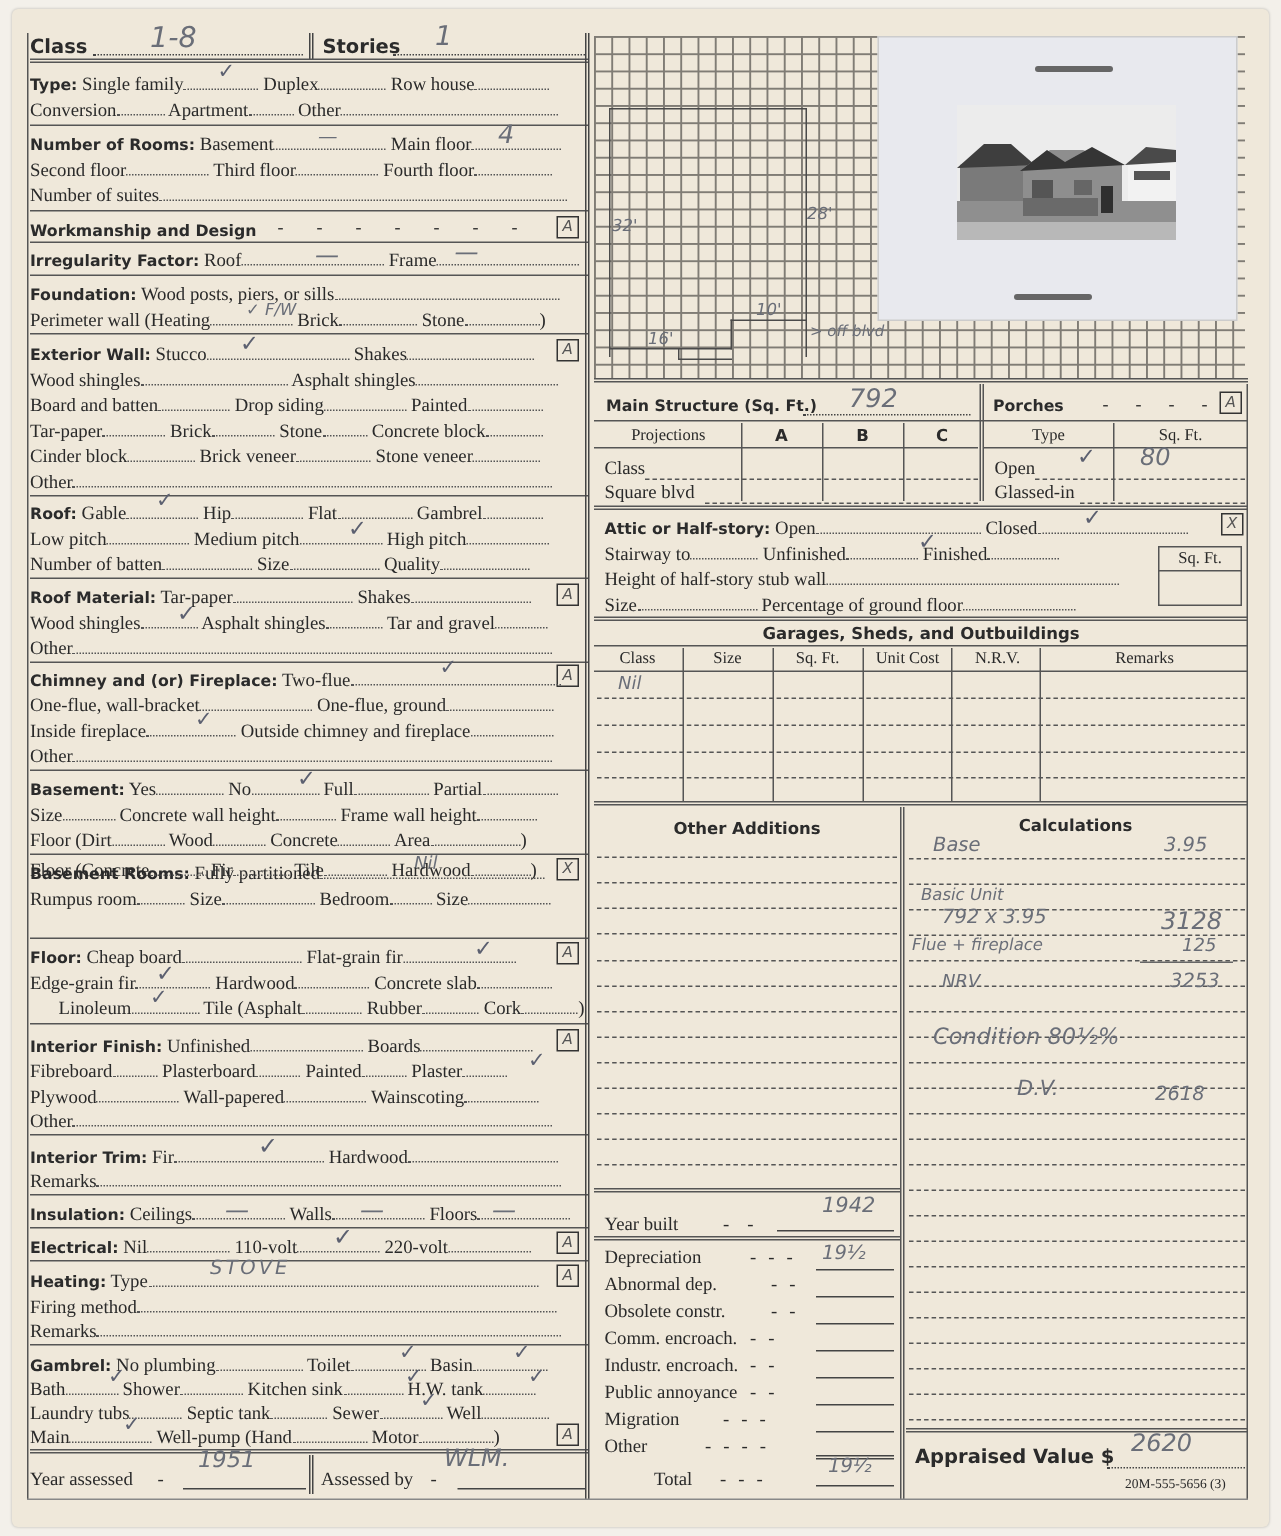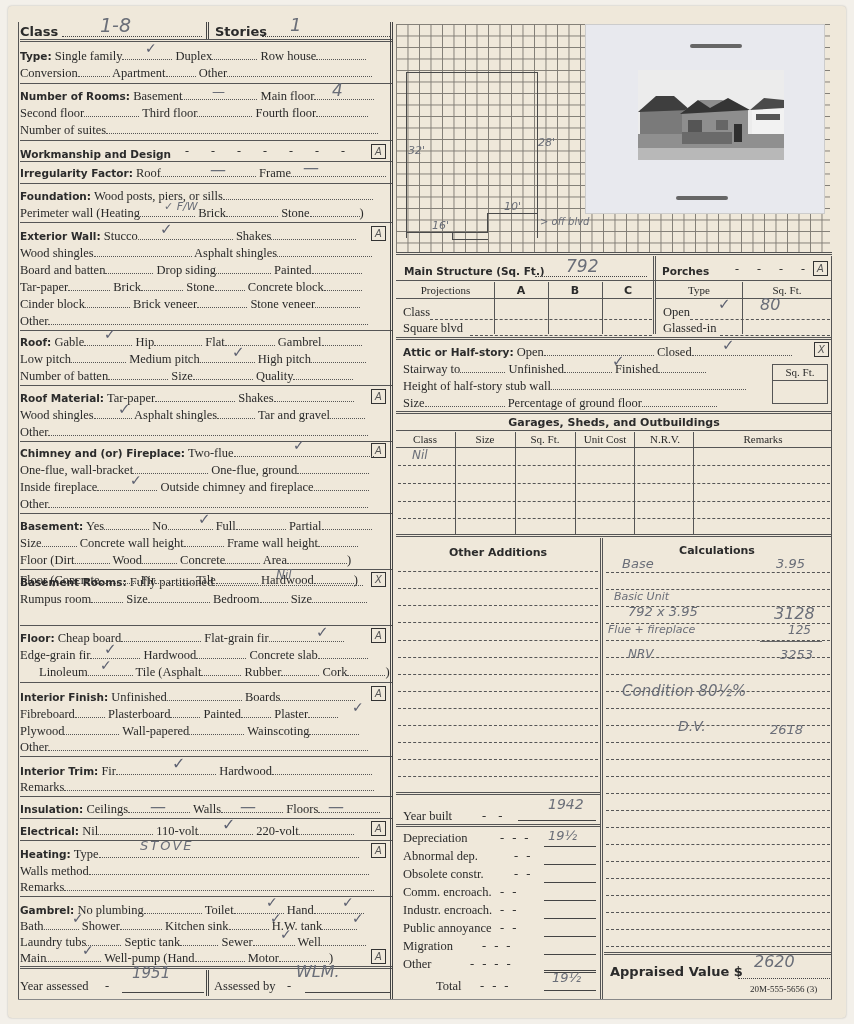--- a/index.html
+++ b/index.html
@@ -319,32 +319,32 @@
   <div class="item check" style="left:222px;top:815px;font-size:16px;">✓</div>
   <div class="hr" style="left:20px;top:840px;"></div>
 
   <div class="abox" style="left:371px;top:843px;">A</div>
   <div class="item txt" style="left:20px;top:847px;">
     <span class="bold-label">Heating:</span>
     <span>Type</span><span class="dots" style="width:260px;"></span>
   </div>
   <div class="item hand" style="left:140px;top:838px;font-size:13px;letter-spacing:2px;">STOVE</div>
   <div class="item txt" style="left:20px;top:864px;">
-    <span>Walls method</span><span class="dots" style="width:280px;"></span>
+    <span>Firing method</span><span class="dots" style="width:280px;"></span>
   </div>
   <div class="item txt" style="left:20px;top:880px;">
     <span>Remarks</span><span class="dots" style="width:310px;"></span>
   </div>
   <div class="hr" style="left:20px;top:896px;"></div>
 
   <div class="item txt" style="left:20px;top:903px;">
     <span class="bold-label">Gambrel:</span>
     <span>No plumbing</span><span class="dots" style="width:58px;"></span>
     <span>Toilet</span><span class="dots" style="width:50px;"></span>
-    <span>Hand</span><span class="dots" style="width:50px;"></span>
+    <span>Basin</span><span class="dots" style="width:50px;"></span>
   </div>
   <div class="item check" style="left:266px;top:894px;font-size:14px;">✓</div>
   <div class="item check" style="left:342px;top:894px;font-size:14px;">✓</div>
   <div class="item txt" style="left:20px;top:919px;">
     <span>Bath</span><span class="dots" style="width:35px;"></span>
     <span>Shower</span><span class="dots" style="width:42px;"></span>
     <span>Kitchen sink</span><span class="dots" style="width:40px;"></span>
     <span>H.W. tank</span><span class="dots" style="width:35px;"></span>
   </div>
   <div class="item check" style="left:72px;top:910px;font-size:14px;">✓</div>

